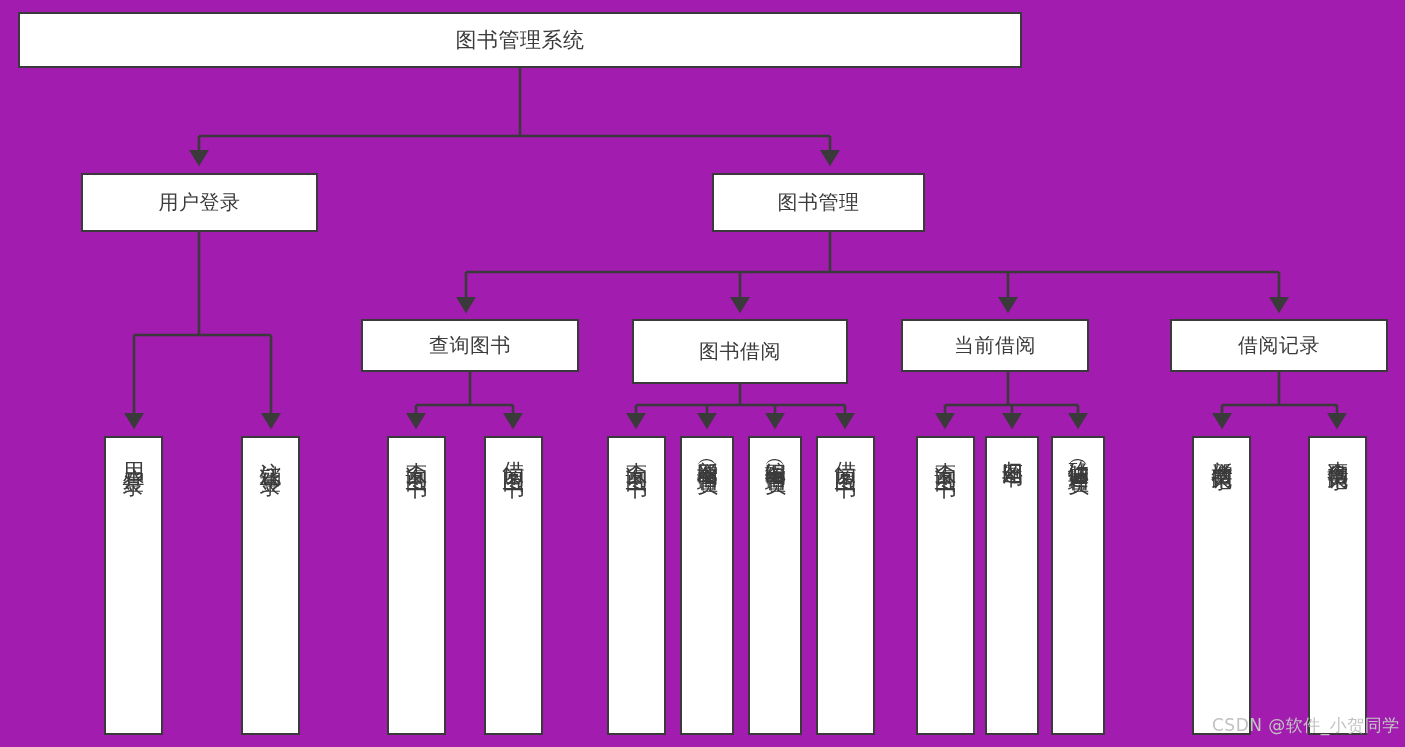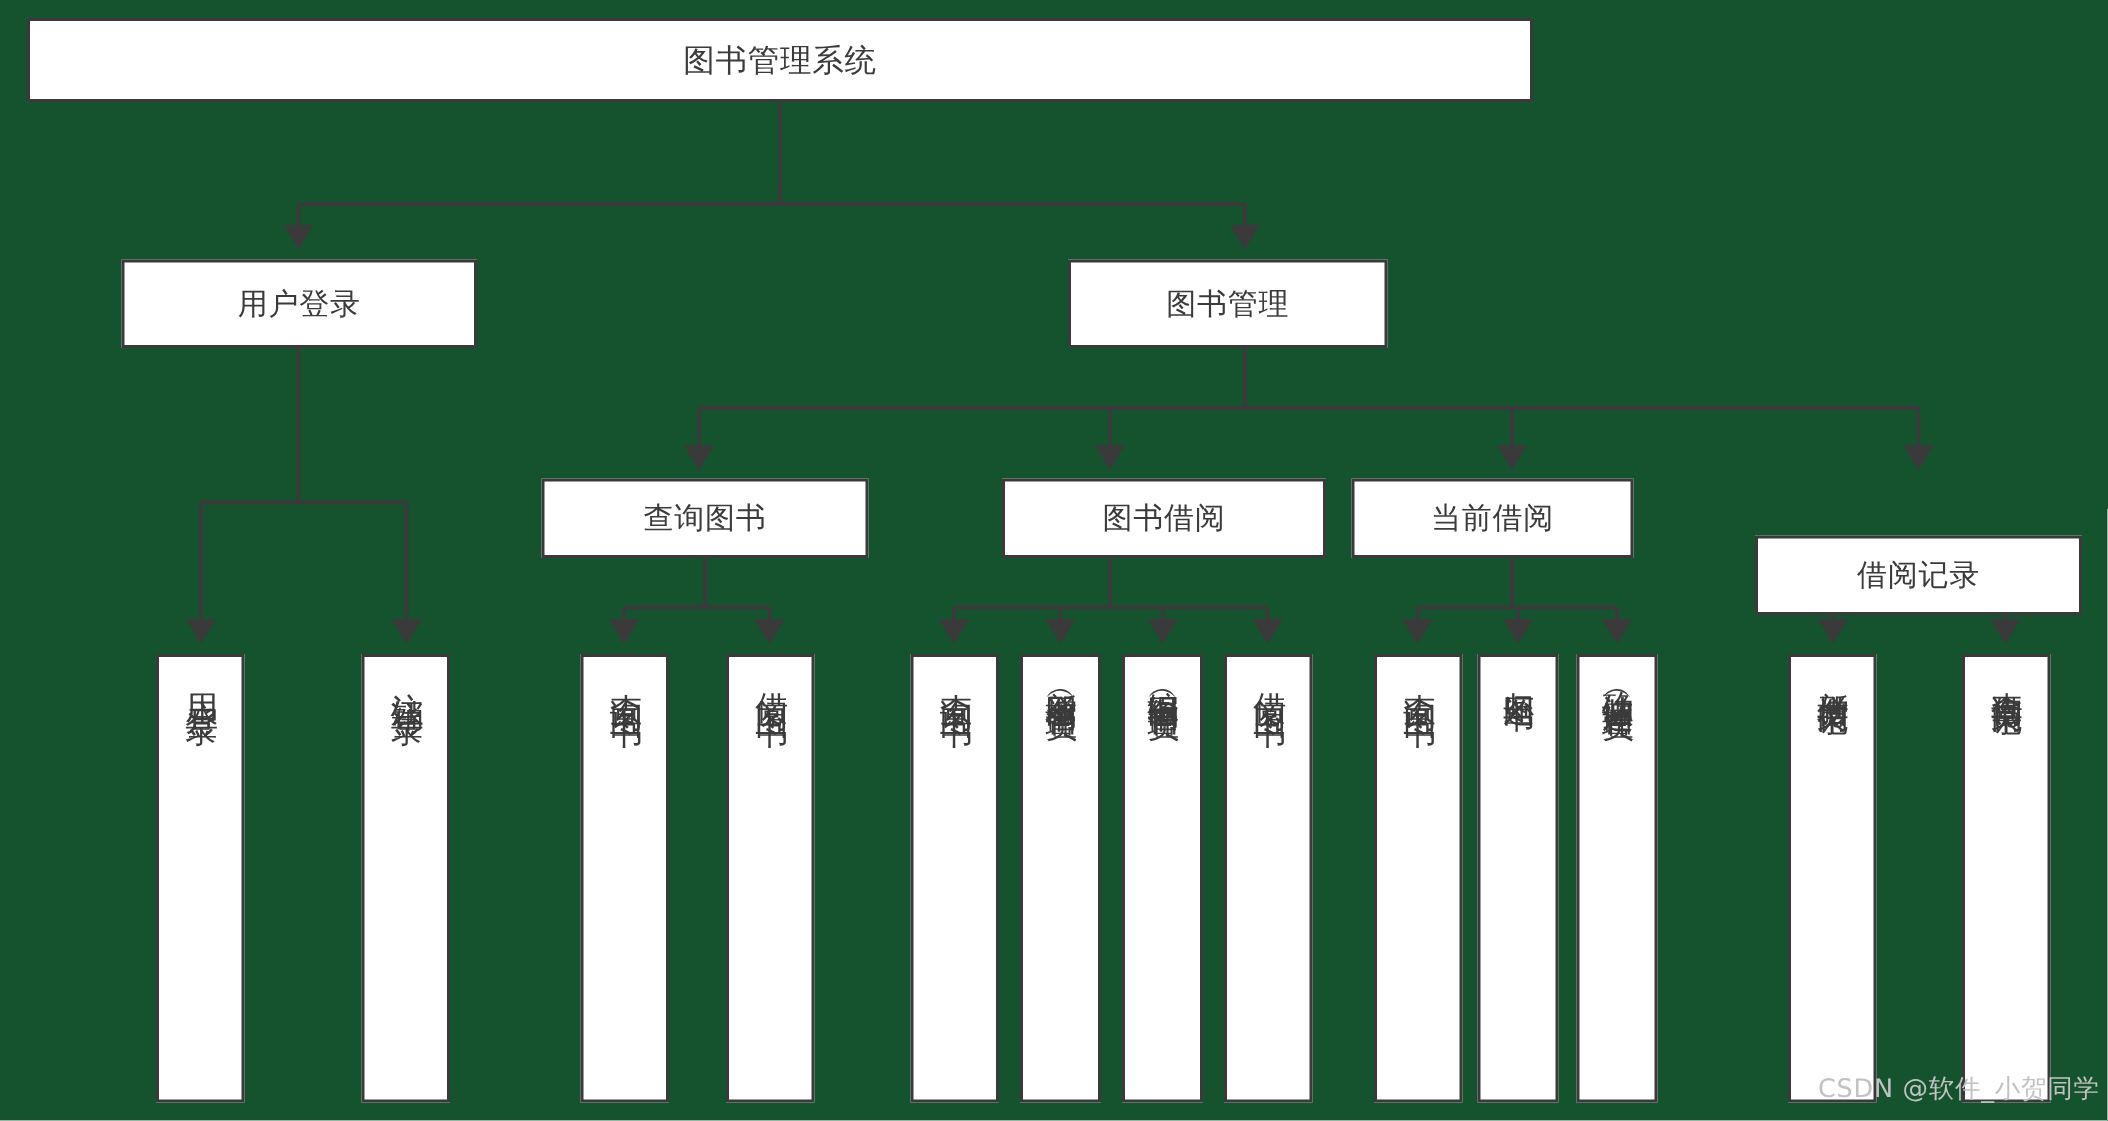--- a/index.html
+++ b/index.html
@@ -6,21 +6,21 @@
   html,body{margin:0;padding:0;background:#ffffff;}
   body{
     font-family:"DejaVu Sans","Liberation Sans",sans-serif;
     color:#2b2b2b;
     -webkit-font-smoothing:antialiased;
   }
   #canvas{
     position:relative;
     width:1405px;
     height:747px;
-    background:#14532d;
+    background:#a21caf;
     overflow:hidden;
   }
   #wires{
     position:absolute;
     left:0; top:0;
     width:1405px; height:747px;
     pointer-events:none;
   }
   .node{
     position:absolute;
@@ -137,27 +137,27 @@
   <div class="node h-node mid" style="left:81px;top:173px;width:237px;height:59px;">
     <span class="node-label">用户登录</span>
   </div>
   <div class="node h-node mid" style="left:712px;top:173px;width:213px;height:59px;">
     <span class="node-label">图书管理</span>
   </div>
 
   <div class="node h-node mid" style="left:361px;top:319px;width:218px;height:53px;">
     <span class="node-label">查询图书</span>
   </div>
-  <div class="node h-node mid" style="left:668px;top:319px;width:216px;height:53px;">
+  <div class="node h-node mid" style="left:632px;top:319px;width:216px;height:65px;">
     <span class="node-label">图书借阅</span>
   </div>
   <div class="node h-node mid" style="left:901px;top:319px;width:188px;height:53px;">
     <span class="node-label">当前借阅</span>
   </div>
-  <div class="node h-node mid" style="left:1170px;top:319px;width:218px;height:53px;margin-top:38px;">
+  <div class="node h-node mid" style="left:1170px;top:319px;width:218px;height:53px;">
     <span class="node-label">借阅记录</span>
   </div>
 
   <div class="node v-node" style="left:104px;top:436px;width:59px;height:299px;">
     <span class="node-label">用户登录</span>
   </div>
   <div class="node v-node" style="left:241px;top:436px;width:59px;height:299px;">
     <span class="node-label">注销登录</span>
   </div>
 

